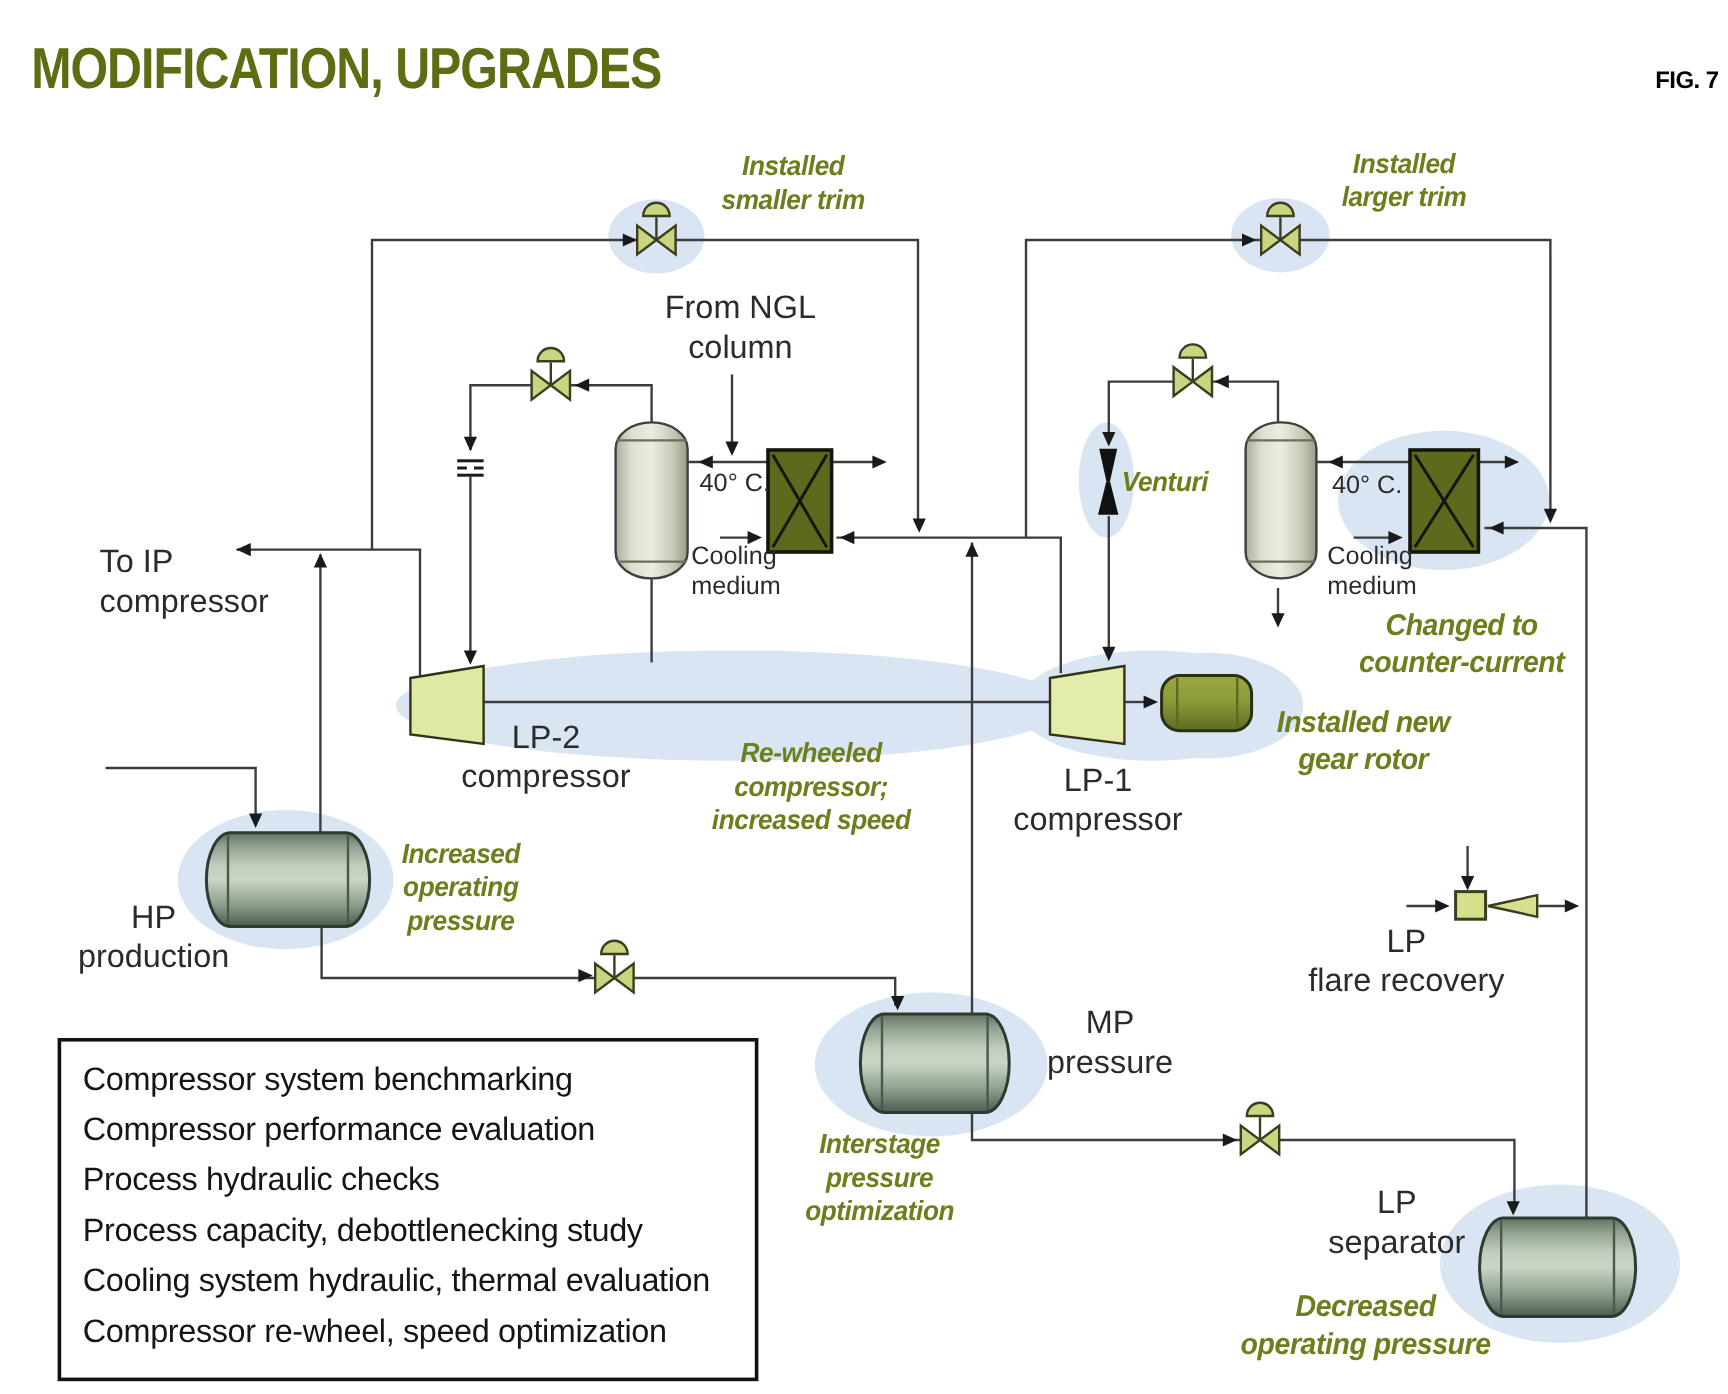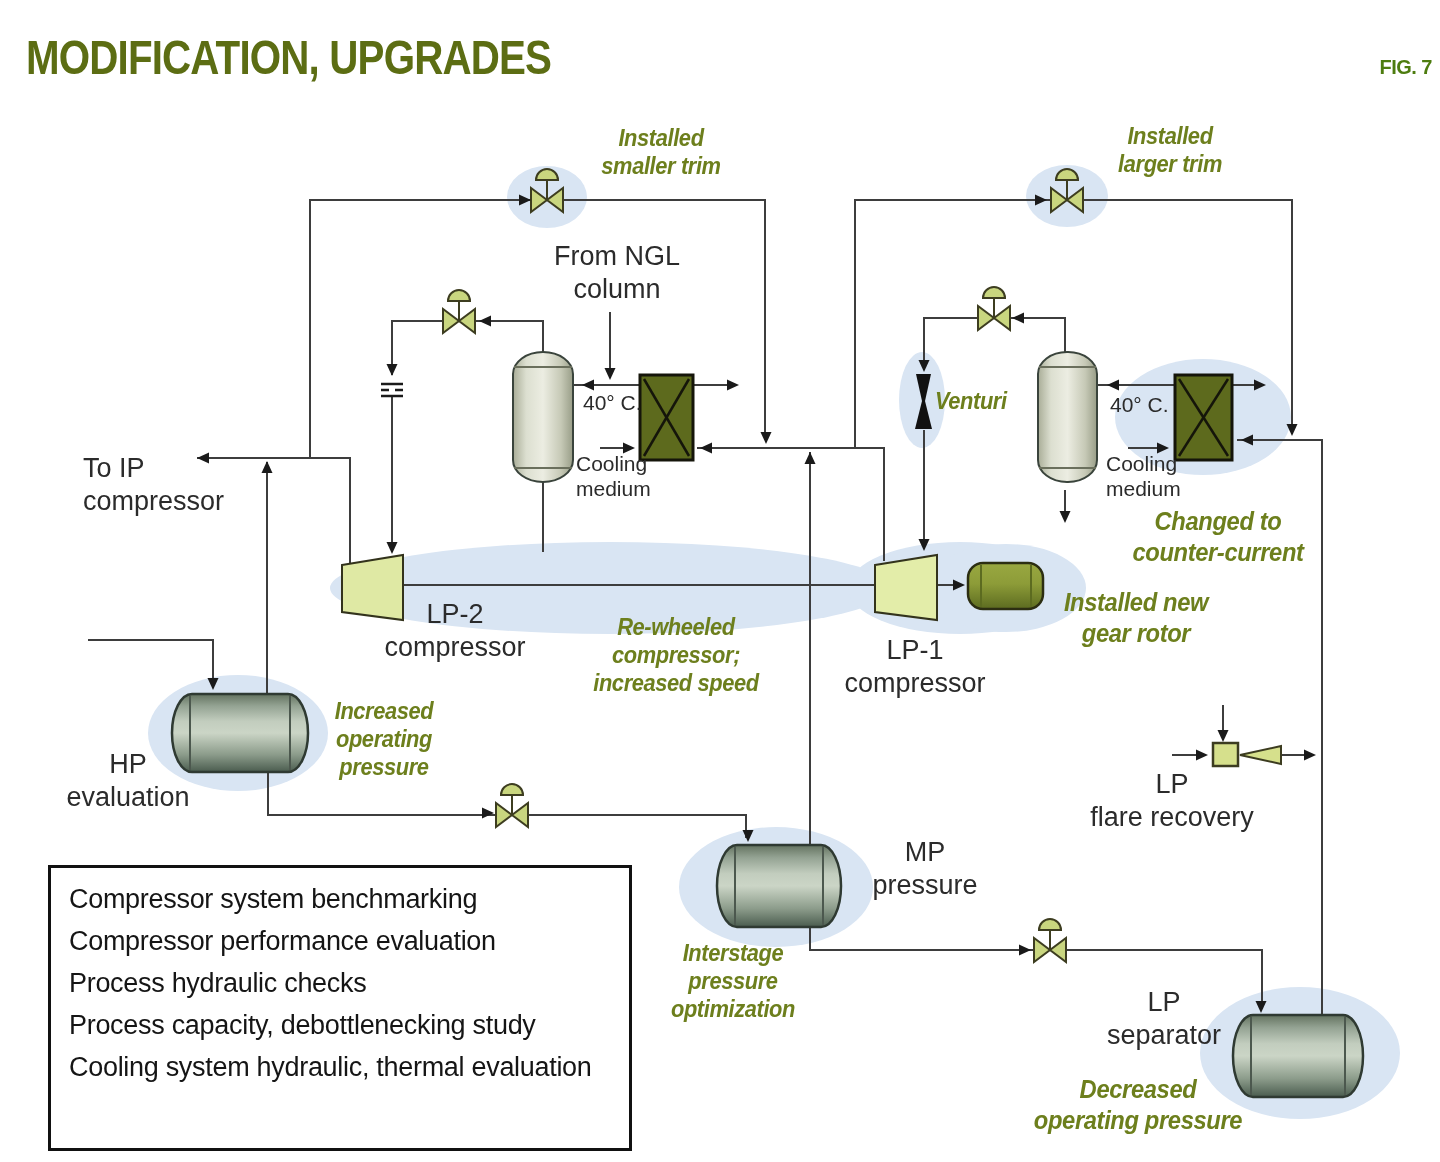--- a/index.html
+++ b/index.html
@@ -6,21 +6,21 @@
   #stage{position:relative;width:1440px;height:1162px;background:#fff;overflow:hidden;
          font-family:"Liberation Sans",sans-serif;border-radius:17px;}
   #diagram{position:absolute;left:0;top:0;}
   .lbl{position:absolute;white-space:pre-line;color:#2b2b2b;font-size:27px;line-height:1.22;}
   .ctr{text-align:center;}
   .ann{position:absolute;white-space:pre-line;color:#6d7f1d;font-weight:bold;font-style:italic;
        font-size:23px;line-height:1.22;letter-spacing:-0.4px;transform:scaleX(.95);}
   .sm{font-size:21px;line-height:1.18;}
   .title{position:absolute;left:26px;top:30px;color:#5c6d13;font-weight:bold;font-size:48px;
          letter-spacing:-1px;transform:scaleX(.84);transform-origin:0 0;white-space:nowrap;}
-  .fig{position:absolute;left:1342px;top:56px;width:90px;text-align:right;color:#4d7c0f;
+  .fig{position:absolute;left:1342px;top:56px;width:90px;text-align:right;color:#000000;
        font-size:20px;font-weight:bold;letter-spacing:-0.5px;}
   .checkbox{position:absolute;left:48px;top:865px;width:560px;height:258px;border:3px solid #111;
             padding:10px 0 12px 18px;}
   .checkbox .item{font-size:27px;line-height:42px;color:#151515;letter-spacing:-0.3px;}
 </style>
 </head>
 <body>
 
 <div id="stage">
 
@@ -223,21 +223,21 @@
 pressure
 optimization</div>
 <div class="ann ctr" style="left:988px;top:1074px;width:300px;font-size:25px;">Decreased
 operating pressure</div>
 
 <div class="lbl ctr" style="left:517px;top:240px;width:200px;">From NGL
 column</div>
 <div class="lbl" style="left:83px;top:452px;">To IP
 compressor</div>
 <div class="lbl ctr" style="left:38px;top:748px;width:180px;">HP
-evaluation</div>
+production</div>
 <div class="lbl ctr" style="left:355px;top:598px;width:200px;">LP-2
 compressor</div>
 <div class="lbl ctr" style="left:815px;top:634px;width:200px;">LP-1
 compressor</div>
 <div class="lbl ctr" style="left:825px;top:836px;width:200px;">MP
 pressure</div>
 <div class="lbl ctr" style="left:1064px;top:986px;width:200px;">LP
 separator</div>
 <div class="lbl ctr" style="left:1052px;top:768px;width:240px;">LP
 flare recovery</div>
@@ -247,15 +247,16 @@
 medium</div>
 <div class="lbl sm" style="left:1106px;top:452px;">Cooling
 medium</div>
 
 <div class="checkbox">
   <div class="item">Compressor system benchmarking</div>
   <div class="item">Compressor performance evaluation</div>
   <div class="item">Process hydraulic checks</div>
   <div class="item">Process capacity, debottlenecking study</div>
   <div class="item">Cooling system hydraulic, thermal evaluation</div>
+  <div class="item">Compressor re-wheel, speed optimization</div>
 </div>
 
 </div>
 
 </body></html>

